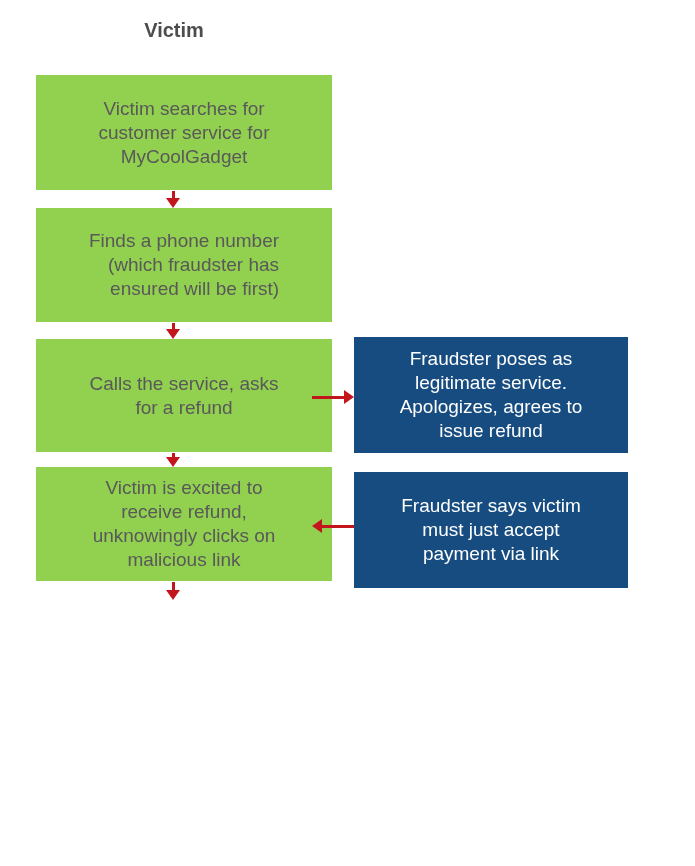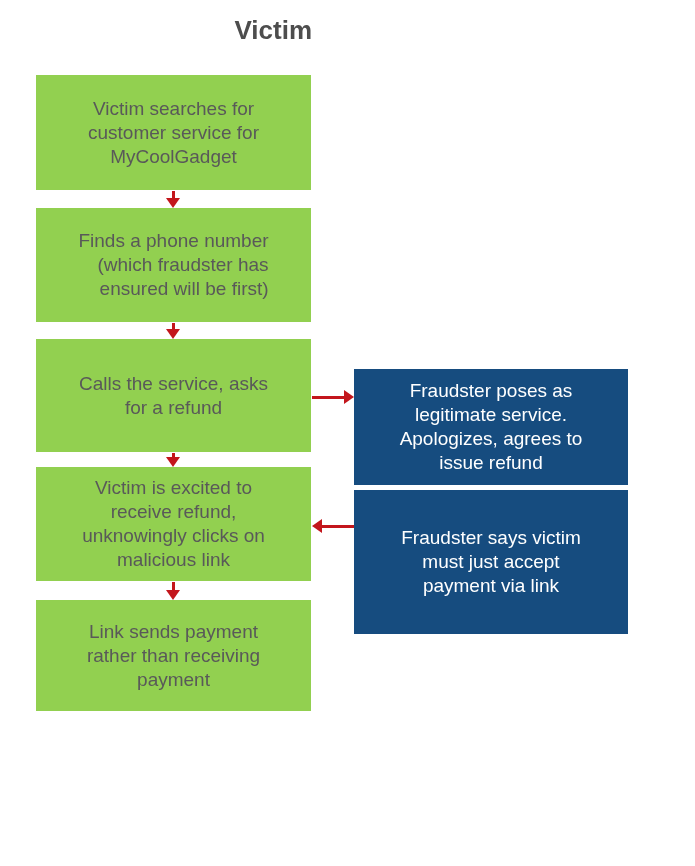--- a/index.html
+++ b/index.html
@@ -10,24 +10,24 @@
   .canvas {
     position: relative;
     width: 695px;
     height: 866px;
     background: var(--background, #ffffff);
     font-family: "Liberation Sans", sans-serif;
     overflow: hidden;
   }
   .col-title {
     position: absolute;
-    font-size: 26px;
+    font-size: 20px;
     font-weight: bold;
     color: var(--title-text, #4d4d4d);
-    text-align: right;
+    text-align: center;
     line-height: 26px;
   }
   .title-victim   { left: 36px;  width: 276px; top: 17px; }
   .title-fraudster{ left: 354px; width: 274px; top: 299px; }
 
   .box {
     position: absolute;
     display: flex;
     align-items: center;
     justify-content: center;
@@ -35,36 +35,35 @@
     box-sizing: border-box;
     padding: 6px 12px;
     font-size: 19px;
     line-height: 24px;
   }
   .box span { white-space: pre-line; }
   .green {
     background: var(--victim-box, #92d050);
     color: var(--victim-box-text, #595959);
     left: 36px;
-    width: 275px;
+    width: 296px;
   }
   .blue {
     background: var(--fraudster-box, #164c7f);
     color: var(--fraudster-box-text, #ffffff);
     left: 354px;
     width: 274px;
-    margin-top: 32px;
   }
   .gb1 { top: 75px;  height: 115px; }
   .gb2 { top: 208px; height: 114px; text-align: right; }
   .gb3 { top: 339px; height: 113px; }
   .gb4 { top: 467px; height: 114px; }
   .gb5 { top: 600px; height: 111px; }
   .bb1 { top: 337px; height: 116px; }
-  .bb2 { top: 458px; height: 144px; }
+  .bb2 { top: 472px; height: 116px; }
 
   
   .arrow-v {
     position: absolute;
     left: 166px;            
     width: 14px;
     display: flex;
     flex-direction: column;
     align-items: center;
   }
@@ -134,25 +133,20 @@
   <div class="box green gb4">
     <span>Victim is excited to
 receive refund,
 unknowingly clicks on
 malicious link</span>
   </div>
   <div class="box green gb3">
     <span>Calls the service, asks
 for a refund</span>
   </div>
-  <div class="box green gb5">
-    <span>Link sends payment
-rather than receiving
-payment</span>
-  </div>
 
   <div class="box blue bb1">
     <span>Fraudster poses as
 legitimate service.
 Apologizes, agrees to
 issue refund</span>
   </div>
   <div class="box blue bb2">
     <span>Fraudster says victim
 must just accept

